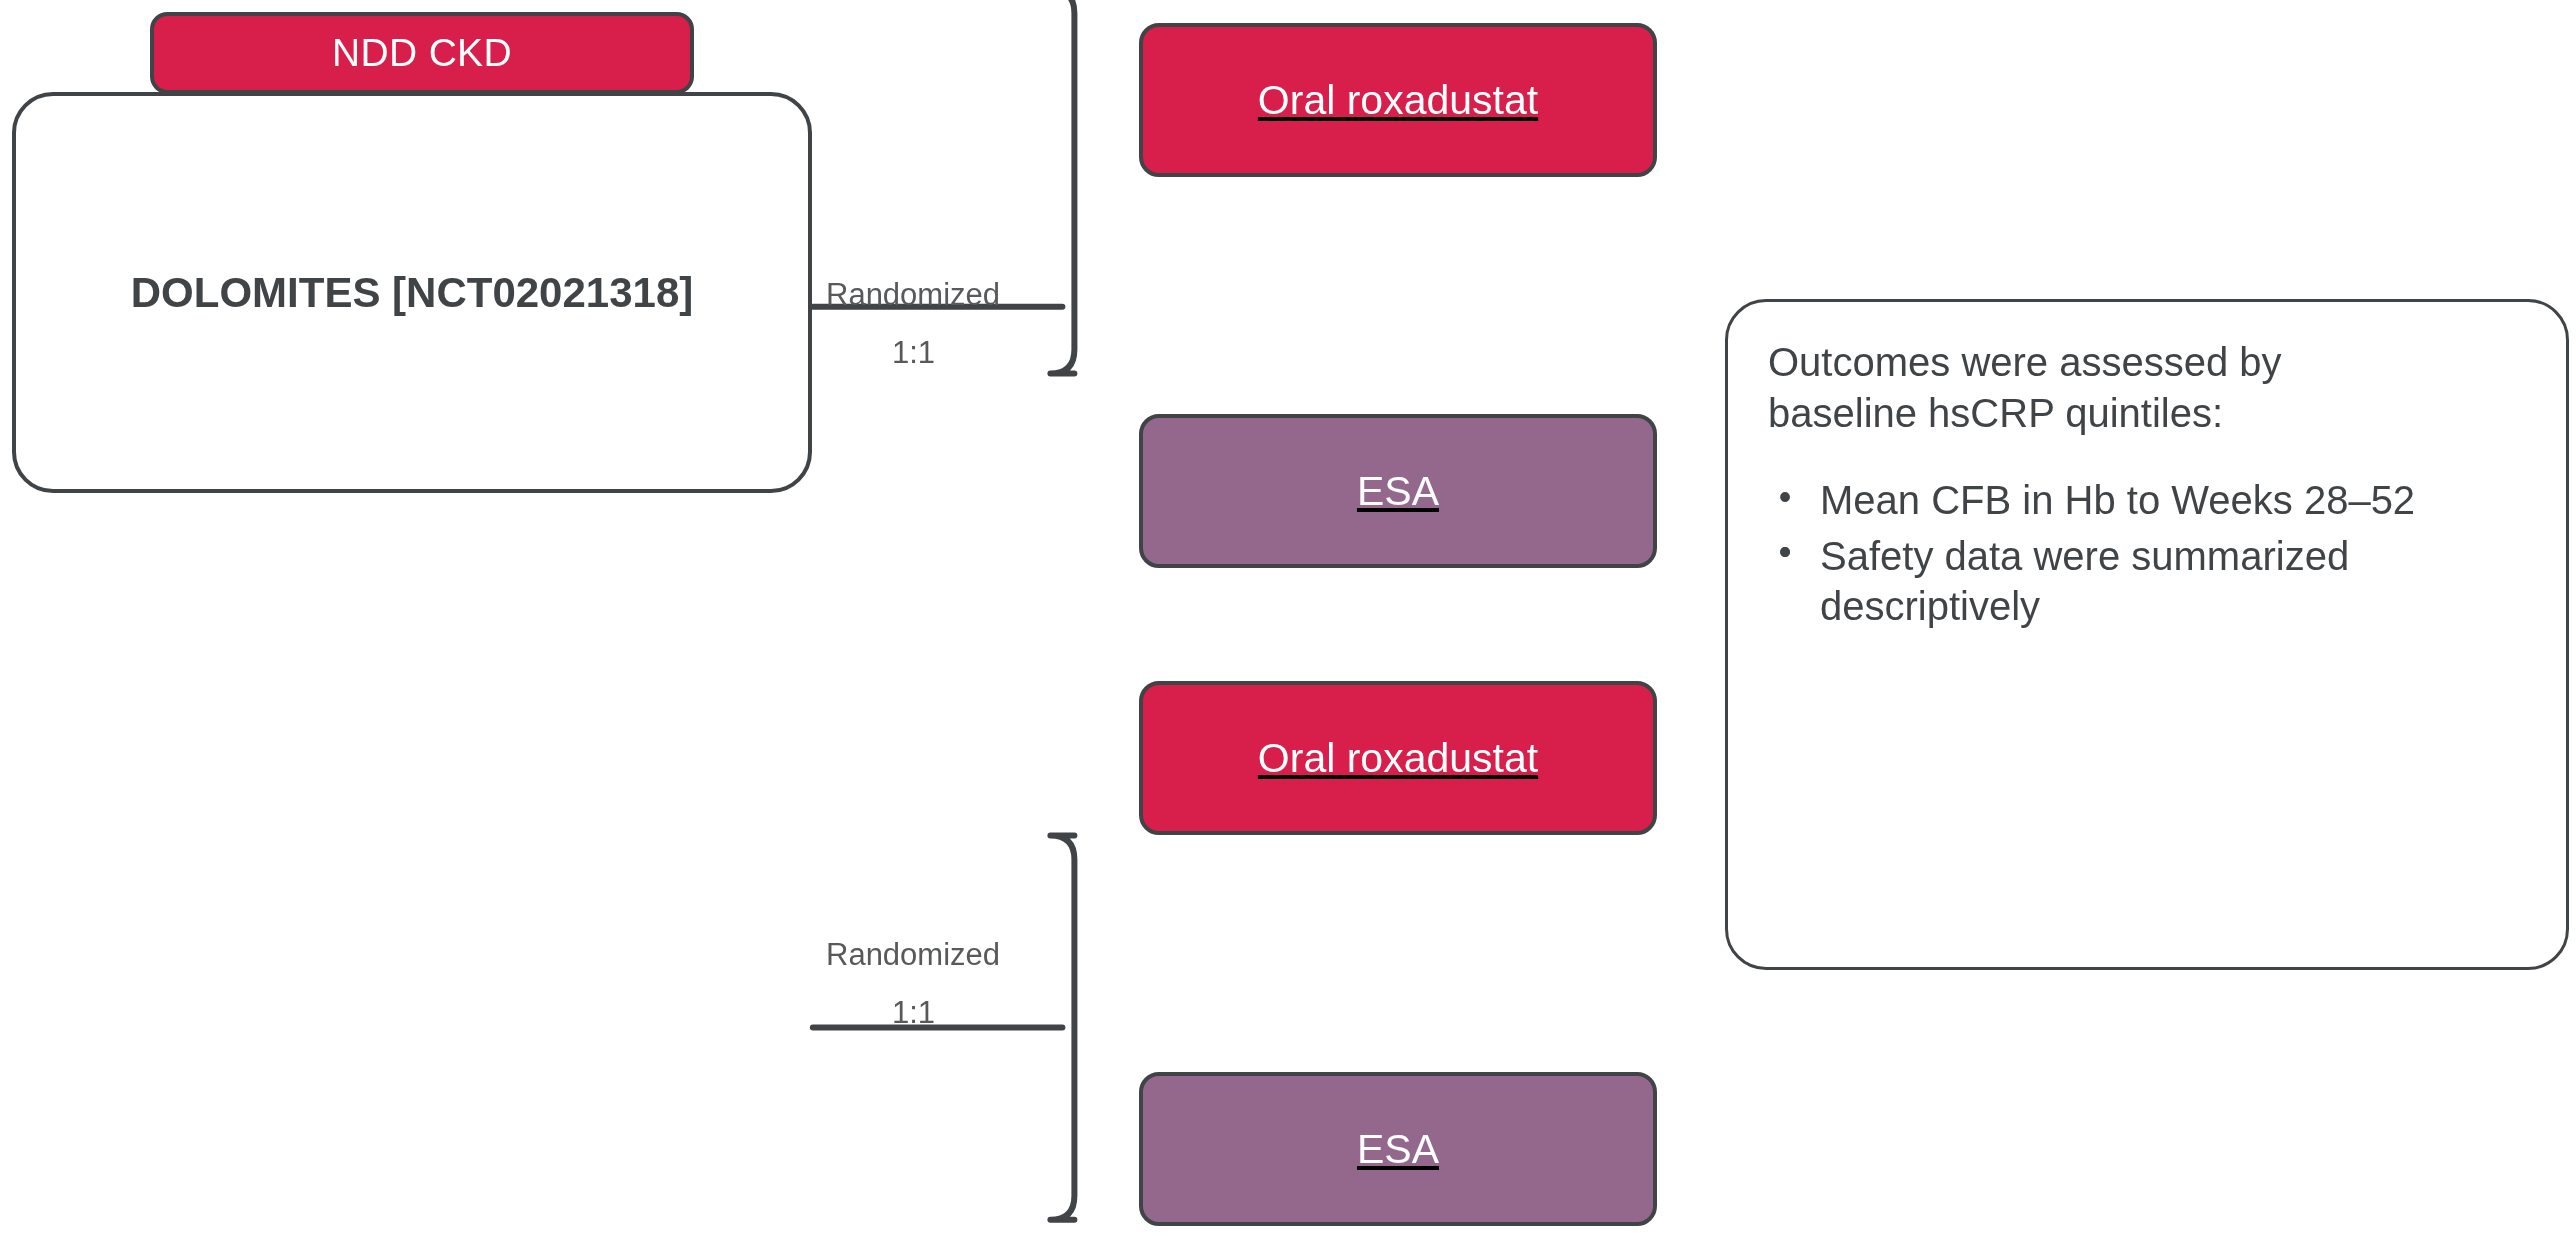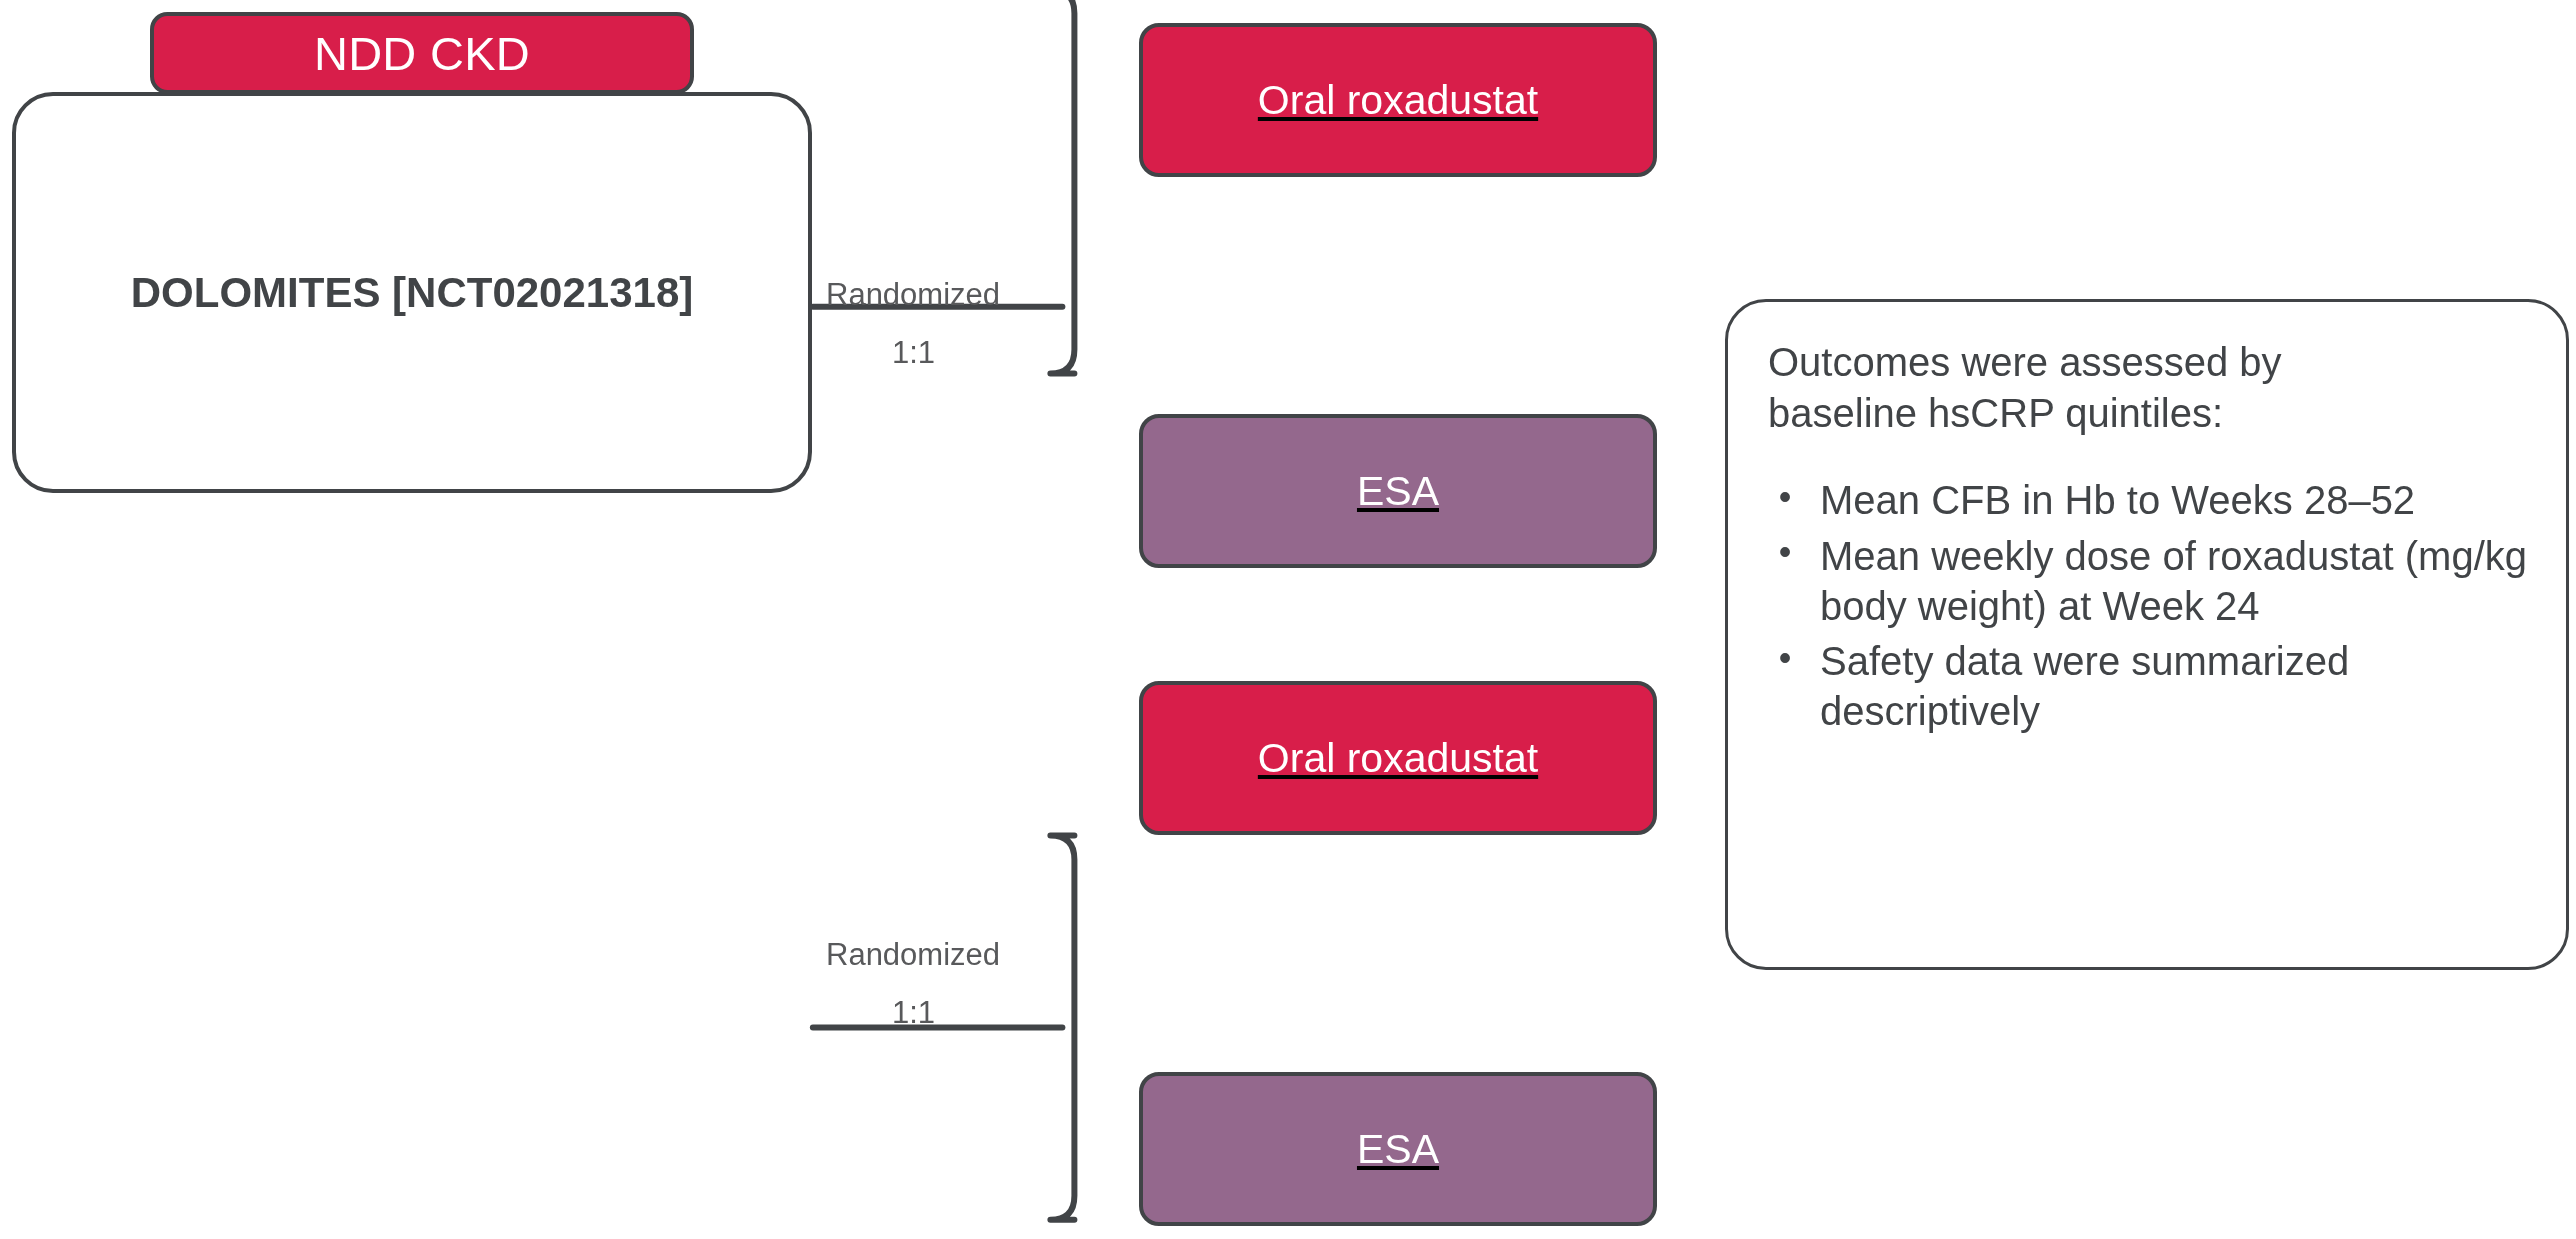--- a/index.html
+++ b/index.html
@@ -31,21 +31,21 @@
     border: 4.7px solid #414447;
     border-radius: 17.4px;
     box-sizing: border-box;
     display: flex;
     align-items: center;
     justify-content: center;
     z-index: 3;
   }
   .cohort-header-label {
     color: #ffffff;
-    font-size: 47px;
+    font-size: 39px;
     font-weight: 400;
     letter-spacing: 0.3px;
     white-space: nowrap;
   }
 
   .study-box {
     position: absolute;
     background: #ffffff;
     border: 4.7px solid #414447;
     border-radius: 41px;
@@ -186,21 +186,20 @@
 
   <div class="outcomes-panel" style="left:1725px; top:299px; width:844px; height:671px;padding-left:40px;">
     <p class="outcomes-intro">Outcomes were assessed by baseline hsCRP quintiles:</p>
     <ul class="outcomes-list">
       <li class="outcomes-item">
         <span class="bullet">•</span>
         <span>Mean CFB in Hb to Weeks 28–52</span>
       </li>
       <li class="outcomes-item">
         <span class="bullet">•</span>
-        <span>Mean weekly dose of roxadustat (mg/kg body weight) at Week 24</span>
       </li>
       <li class="outcomes-item">
         <span class="bullet">•</span>
         <span>Safety data were summarized descriptively</span>
       </li>
     </ul>
   </div>
 
 </div>
 

